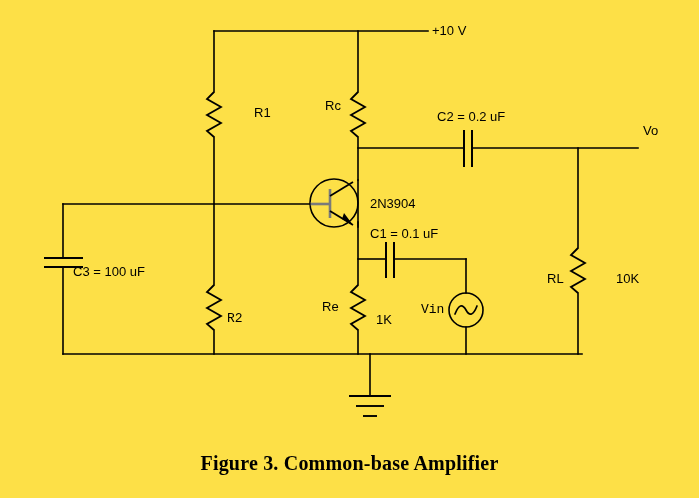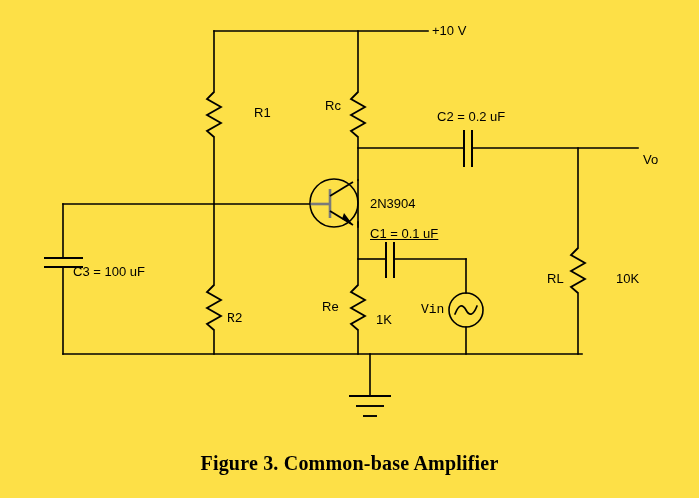--- a/index.html
+++ b/index.html
@@ -196,25 +196,25 @@
   </svg>
 
   <div class="lbl" style="left:432px; top:24px;">+10 V</div>
 
   <div class="lbl" style="left:227px; top:106px;margin-left:27px;">R1</div>
 
   <div class="lbl" style="left:314px; top:99px;margin-left:11px;">Rc</div>
 
   <div class="lbl" style="left:437px; top:110px;">C2 = 0.2 uF</div>
 
-  <div class="lbl" style="left:643px; top:153px;">Vo</div>
+  <div class="lbl" style="left:643px; top:124px;">Vo</div>
 
   <div class="lbl" style="left:370px; top:197px;">2N3904</div>
 
-  <div class="lbl" style="left:370px; top:227px;text-decoration:underline;">C1 = 0.1 uF</div>
+  <div class="lbl" style="left:370px; top:227px;">C1 = 0.1 uF</div>
 
   <div class="lbl" style="left:73px; top:265px;">C3 = 100 uF</div>
 
   <div class="lbl" style="left:227px; top:312px;font-family:Liberation Mono, monospace;">R2</div>
 
   <div class="lbl" style="left:322px; top:300px;">Re</div>
 
   <div class="lbl" style="left:376px; top:313px;">1K</div>
 
   <div class="lbl" style="left:421px; top:303px;font-family:Liberation Mono, monospace;">Vin</div>

